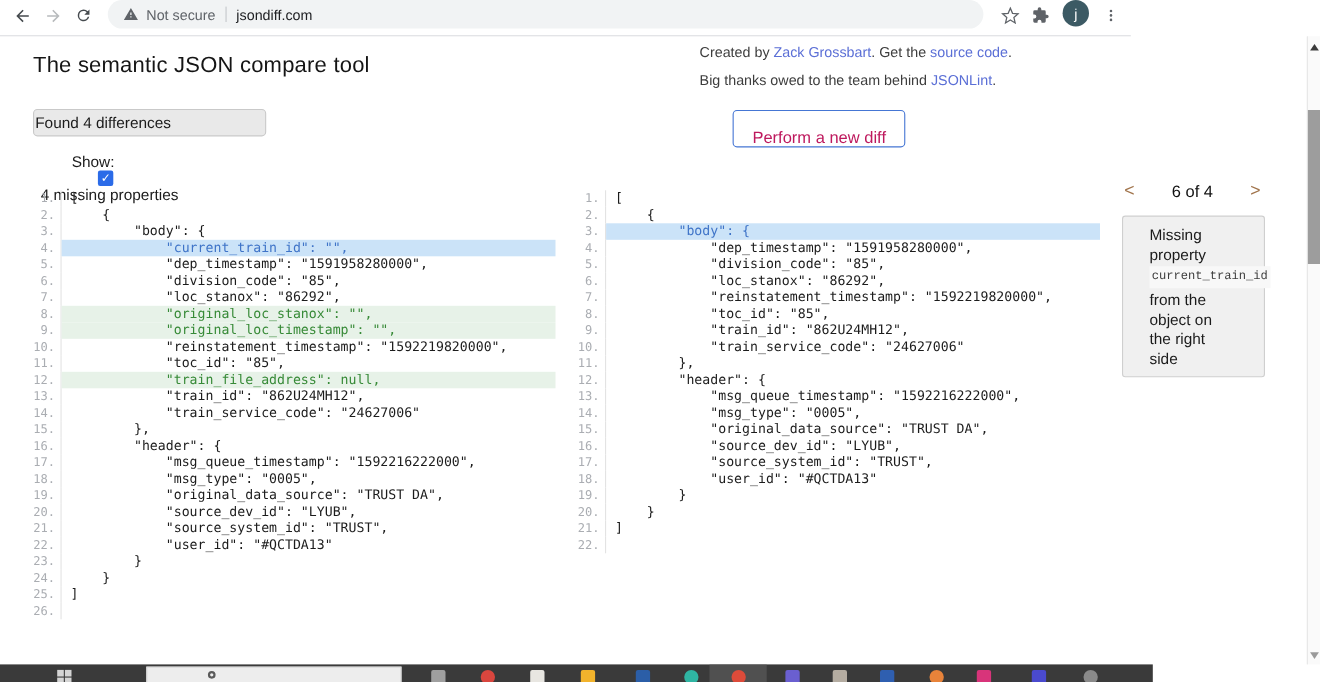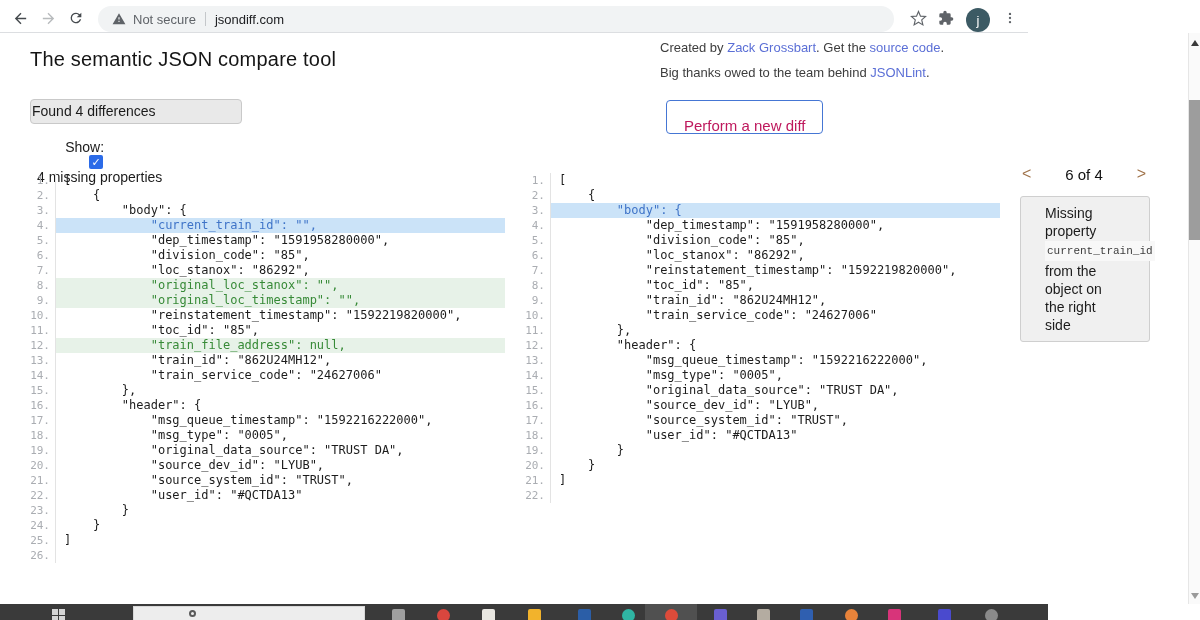--- a/index.html
+++ b/index.html
@@ -6,21 +6,21 @@
   html,body { margin:0; padding:0; background:#fff; }
   #app {
     position:relative; width:1200px; height:620px; overflow:hidden;
     background:#fff; font-family:"Liberation Sans", sans-serif;
   }
 
   
   .browser-bar {
     position:absolute; top:0; left:0; width:1028px; height:33px;
     background:#fff; border-bottom:1px solid #dcdee1;
-    display:flex; align-items:flex-end;
+    display:flex; align-items:flex-start;
   }
   .chrome-btn {
     width:28px; height:28px; border-radius:50%; flex:none;
     display:flex; align-items:center; justify-content:center; cursor:pointer;
   }
   .chrome-btn svg { display:block; }
   .address-pill {
     flex:1; height:26px; margin:0 10px 0 8px; background:#f1f3f4;
     border-radius:13px; display:flex; align-items:center; padding:0 14px;
     font-size:13px; min-width:0;
@@ -32,21 +32,21 @@
     width:24px; height:24px; border-radius:50%; background:#3c5a64; color:#fff;
     font-size:13px; display:flex; align-items:center; justify-content:center;
     margin:0 6px; flex:none; cursor:pointer;
   }
 
   
   .page-title {
     position:absolute; left:30px; top:48px; margin:0;
     font-size:20px; font-weight:400; color:#151515; letter-spacing:0.2px;
   }
-  .credits { position:absolute; left:660px; top:40px; font-size:13px; color:#3d3d3d; }
+  .credits { position:absolute; left:636px; top:40px; font-size:13px; color:#3d3d3d; }
   .credits .line { margin-bottom:10px; }
   .credits a, .link { color:#5b6fd6; text-decoration:none; cursor:pointer; }
 
   .found-box {
     position:absolute; left:30px; top:99px; width:212px; height:25px;
     background:#e9e9e9; border:1px solid #c9c9c9; border-radius:4px;
     font-size:14px; color:#1b1b1b; line-height:23px; padding-left:1px;
   }
   .new-diff-btn {
     position:absolute; left:666px; top:100px; height:33px; padding:16px 17px;

